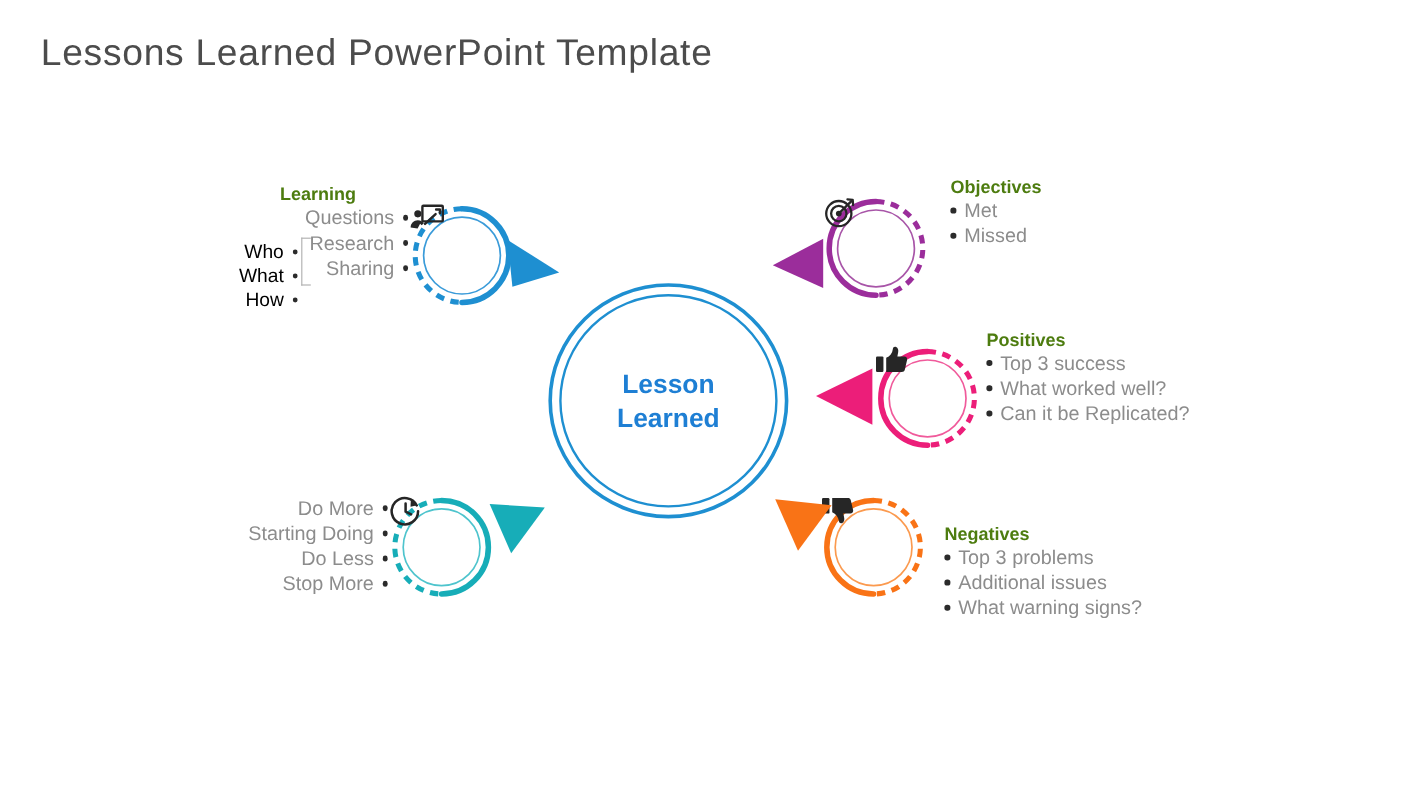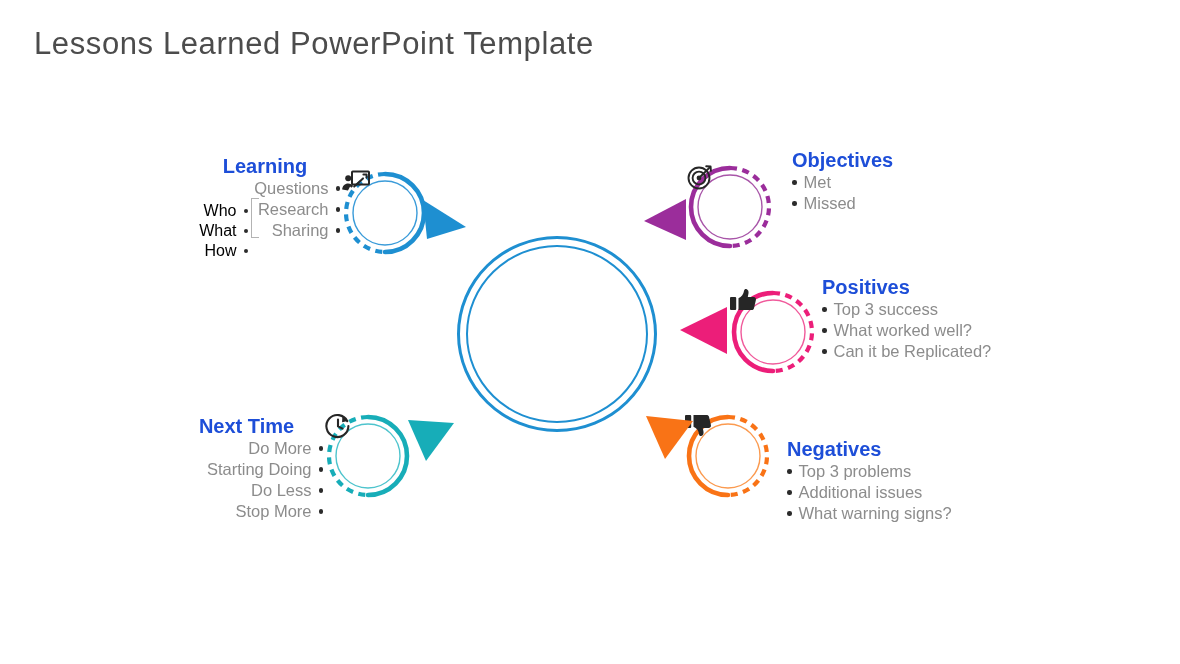--- a/index.html
+++ b/index.html
@@ -108,23 +108,23 @@
     height: 58px;
   }
   .node-arrow svg { display: block; overflow: visible; }
 
   
   .node-text {
     position: absolute;
     white-space: nowrap;
   }
   .node-heading {
-    font-size: 20px;
+    font-size: 15px;
     font-weight: bold;
-    color: #1d4ed8;
+    color: #4d7c0f;
     line-height: 1.2;
     white-space: nowrap;
   }
   .bullet-list {
     list-style: none;
     margin: 0;
     padding: 0;
   }
   .bullet-list li {
     font-size: 16.5px;
@@ -196,20 +196,22 @@
 </head>
 <body>
 
 <div id="slide">
 
   <div id="page-title">Lessons Learned PowerPoint Template</div>
 
   <div id="center-hub">
     <div class="ring-outer"></div>
     <div class="ring-inner"></div>
+    <div class="hub-label">Lesson
+Learned</div>
   </div>
 
   <div class="node" id="node-learning" style="left:0;top:0;">
 
     <div class="node-circle" style="left:341px;top:169px;">
       <svg width="88" height="88" viewBox="0 0 88 88">
 
         <circle cx="44" cy="44" r="32" fill="none" stroke="#3a9bd9" stroke-width="1.4"></circle>
 
         <path d="M 44 5 A 39 39 0 0 1 44 83" fill="none" stroke="#1e8fd1" stroke-width="4.6" stroke-linecap="round"></path>
@@ -369,21 +371,20 @@
       </div>
     </div>
 
     <div class="node-arrow" style="left:404px;top:415px;">
       <svg width="54" height="54" viewBox="0 0 54 54">
         <path d="M4 5 L50 8 L22 46 Z" fill="#17adb8"></path>
       </svg>
     </div>
 
     <div class="node-text align-right" style="left:170px;top:414px;width:153px;">
-      <div class="node-heading">Next Time</div>
       <ul class="bullet-list">
         <li><span>Do More</span><span class="dot"></span></li>
         <li><span>Starting Doing</span><span class="dot"></span></li>
         <li><span>Do Less</span><span class="dot"></span></li>
         <li><span>Stop More</span><span class="dot"></span></li>
       </ul>
     </div>
   </div>
 
 </div>

